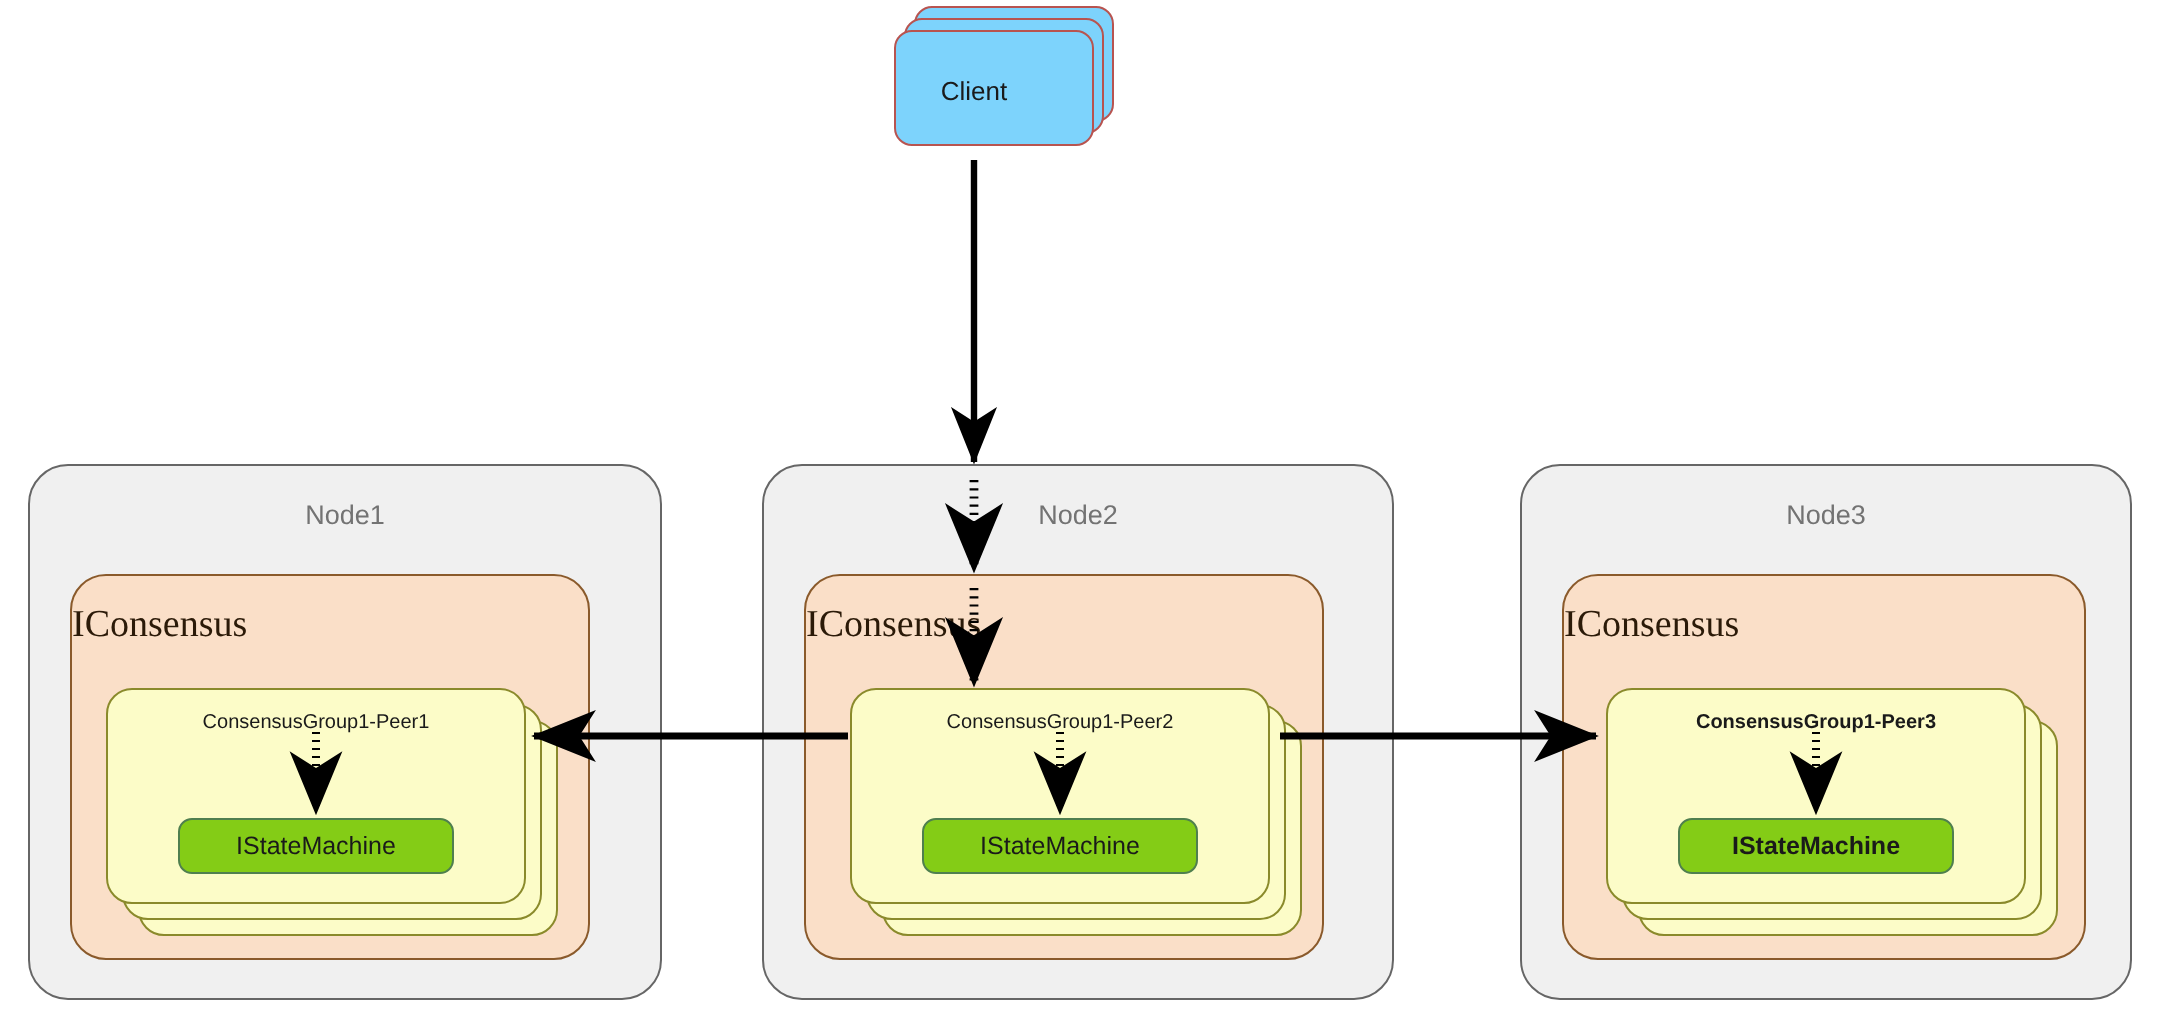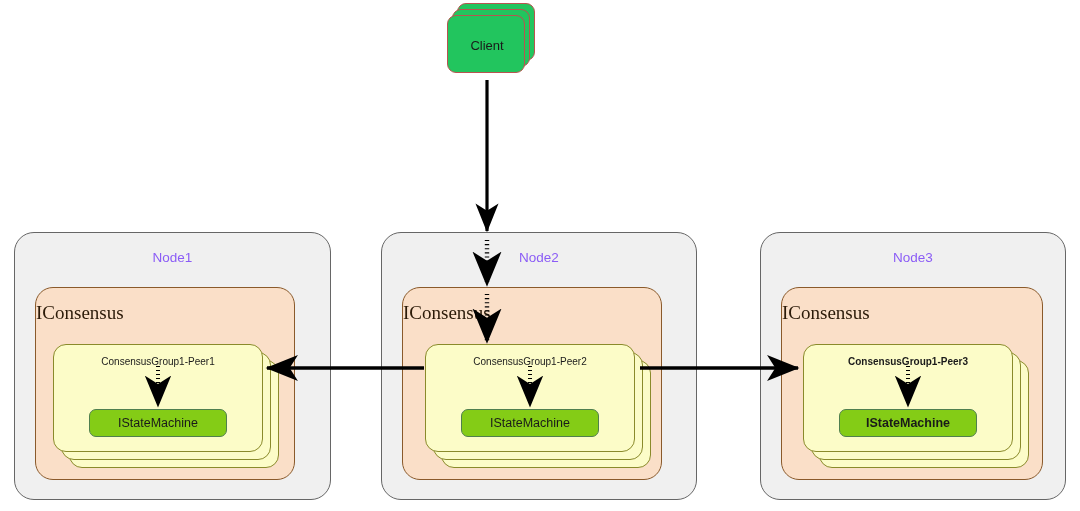--- a/index.html
+++ b/index.html
@@ -22,23 +22,23 @@
   
   .client-stack {
     position: absolute;
     left: 447px;
     top: 3px;
     width: 88px;
     height: 80px;
   }
   .client-card {
     position: absolute;
-    width: 78px;
+    width: 100px;
     height: 58px;
-    background: #22c55e;
+    background: #7dd3fc;
     border: 1.3px solid #b85450;
     border-radius: 9px;
     box-sizing: border-box;
   }
   .client-card.c1 { left: 10px; top: 0px;  }
   .client-card.c2 { left: 5px;  top: 6px;  }
   .client-card.c3 { left: 0px;  top: 12px; }
   .client-label {
     position: absolute;
     left: 0; top: 0;
@@ -58,21 +58,21 @@
     border-radius: 20px;
     box-sizing: border-box;
   }
   .node-label {
     position: absolute;
     left: 0;
     top: 17px;
     width: 100%;
     text-align: center;
     font-size: 13.5px;
-    color: #8b5cf6;
+    color: #737373;
   }
 
   
   .consensus {
     position: absolute;
     background: #fadfc8;
     border: 1.2px solid #8a5a2b;
     border-radius: 18px;
     box-sizing: border-box;
   }

